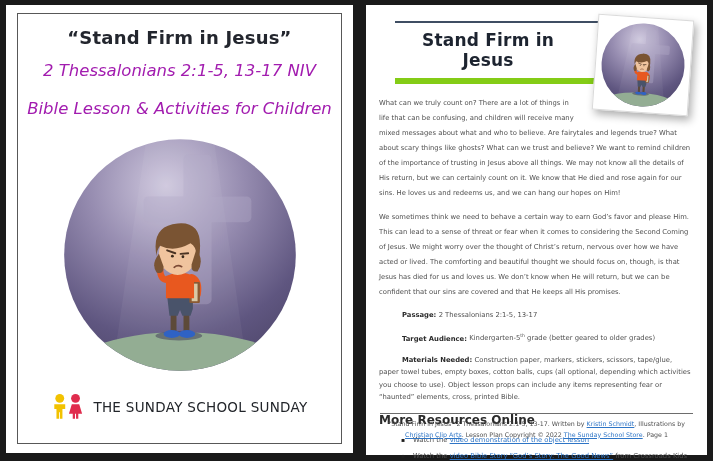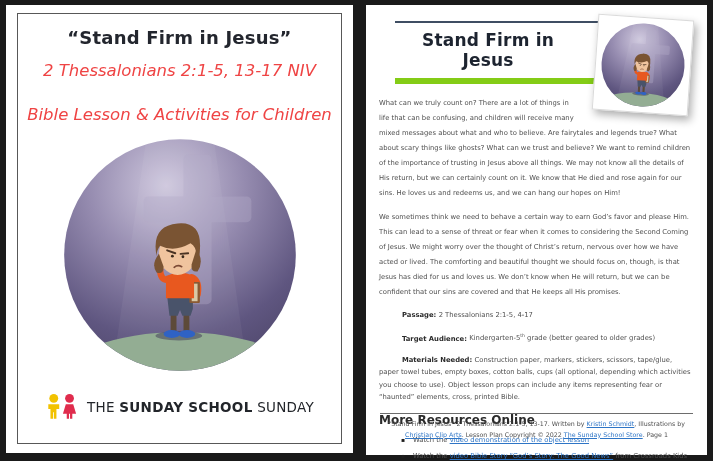--- a/index.html
+++ b/index.html
@@ -4,28 +4,28 @@
 <style>
   html,body{margin:0;padding:0;}
   body{width:713px;height:461px;overflow:hidden;background:#141414;font-family:"DejaVu Sans",sans-serif;}
   .stage{position:relative;width:713px;height:461px;background:#1a1a1a;}
   .page{position:absolute;background:#ffffff;}
   .page-cover{left:6px;top:5px;width:347px;height:448px;}
   .page-lesson{left:366px;top:5px;width:341px;height:450px;}
   .cover-border{position:absolute;left:11px;top:8px;right:11px;bottom:9px;border:1px solid #585858;}
   .cover-inner{position:absolute;left:0;right:0;top:0;bottom:0;text-align:center;}
   .cover-title{margin:22px 10px 4px;font-size:18px;font-weight:bold;color:#23262e;letter-spacing:.2px;}
-  .cover-sub{margin:13px 10px 0;font-style:italic;font-size:16.5px;color:#ef4444;}
-  .cover-sub2{margin-top:25px;font-style:italic;}
+  .cover-sub{margin:13px 10px 0;font-style:italic;font-size:16.5px;color:#a21caf;}
+  .cover-sub2{margin-top:19px;font-style:italic;}
   .illu-wrap{position:absolute;left:50%;top:133px;transform:translateX(-50%);width:234px;height:234px;}
   .illu{width:100%;height:100%;display:block;}
   .logo-row{position:absolute;left:0;right:0;top:388px;display:flex;align-items:center;justify-content:center;gap:8px;}
   .logo-mark{width:34px;height:27px;flex:0 0 auto;}
   .logo-text{font-size:13.5px;color:#22252a;letter-spacing:.3px;white-space:nowrap;}
-  .logo-text .heavy{font-weight:bold;}
+  .logo-text .heavy{font-weight:normal;}
   .lesson-inner{position:absolute;left:0;right:0;top:0;bottom:0;padding:10px 13px 8px 13px;box-sizing:border-box;}
   .thumb{float:right;width:84px;height:84px;padding:5px;background:#fff;border:1px solid #dadada;
          box-shadow:3px 4px 8px rgba(0,0,0,.32);transform:rotate(4deg);margin:2px 3px 6px 14px;}
   .thumb .illu{width:84px;height:84px;}
   .lesson-header{width:212px;margin:6px 0 12px 16px;border-top:2px solid #3f4e63;border-bottom:6px solid #84cc16;
                  padding:7px 0 8px;text-align:center;}
   .lesson-title{font-size:17px;font-weight:bold;color:#1d2430;letter-spacing:.2px;}
   .body-p{font-size:6.8px;line-height:15px;color:#4f4f4f;margin:0 0 9px;}
   .meta{font-size:6.8px;line-height:12.4px;color:#4f4f4f;margin:0 0 9px;}
   .meta .lbl{font-weight:bold;color:#2b2b2b;padding-left:23px;}
@@ -123,21 +123,21 @@
             <use href="#illu"></use>
           </svg>
       </div>
       <div class="lesson-header">
         <div class="lesson-title">Stand Firm in Jesus</div>
       </div>
 
       <p class="body-p">What can we truly count on? There are a lot of things in life that can be confusing, and children will receive many mixed messages about what and who to believe. Are fairytales and legends true? What about scary things like ghosts? What can we trust and believe? We want to remind children of the importance of trusting in Jesus above all things. We may not know all the details of His return, but we can certainly count on it. We know that He died and rose again for our sins. He loves us and redeems us, and we can hang our hopes on Him!</p>
       <p class="body-p">We sometimes think we need to behave a certain way to earn God’s favor and please Him. This can lead to a sense of threat or fear when it comes to considering the Second Coming of Jesus. We might worry over the thought of Christ’s return, nervous over how we have acted or lived. The comforting and beautiful thought we should focus on, though, is that Jesus has died for us and loves us. We don’t know when He will return, but we can be confident that our sins are covered and that He keeps all His promises.</p>
 
-      <p class="meta"><span class="lbl">Passage: </span><span>2 Thessalonians 2:1-5, 4-17</span></p>
+      <p class="meta"><span class="lbl">Passage: </span><span>2 Thessalonians 2:1-5, 13-17</span></p>
 
       <p class="meta"><span class="lbl">Target Audience: </span><span>Kindergarten-5</span><sup>th</sup><span> grade (better geared to older grades)</span></p>
 
       <p class="meta"><span class="lbl">Materials Needed: </span><span>Construction paper, markers, stickers, scissors, tape/glue, paper towel tubes, empty boxes, cotton balls, cups (all optional, depending which activities you choose to use). Object lesson props can include any items representing fear or “haunted” elements, cross, printed Bible.</span></p>
 
       <p class="res-head">More Resources Online</p>
 
       <ul class="res-list">
         <li><span>Watch the </span><span class="lnk">video demonstration of the object lesson</span><span></span></li>
         <li><span>Watch the </span><span class="lnk">video Bible Story “God’s Story: The Good News”</span><span> from Crossroads Kids Club</span></li>

